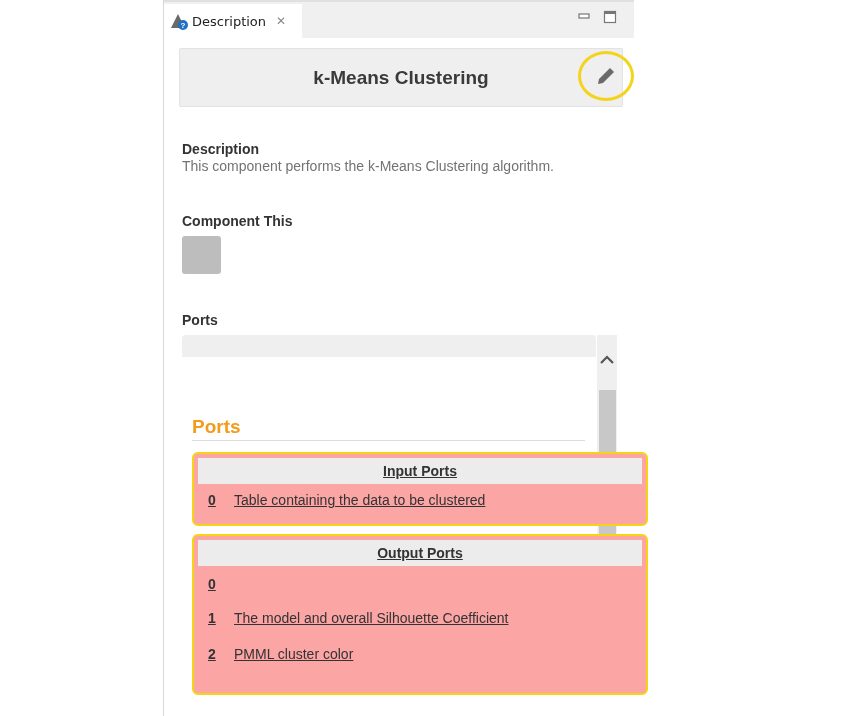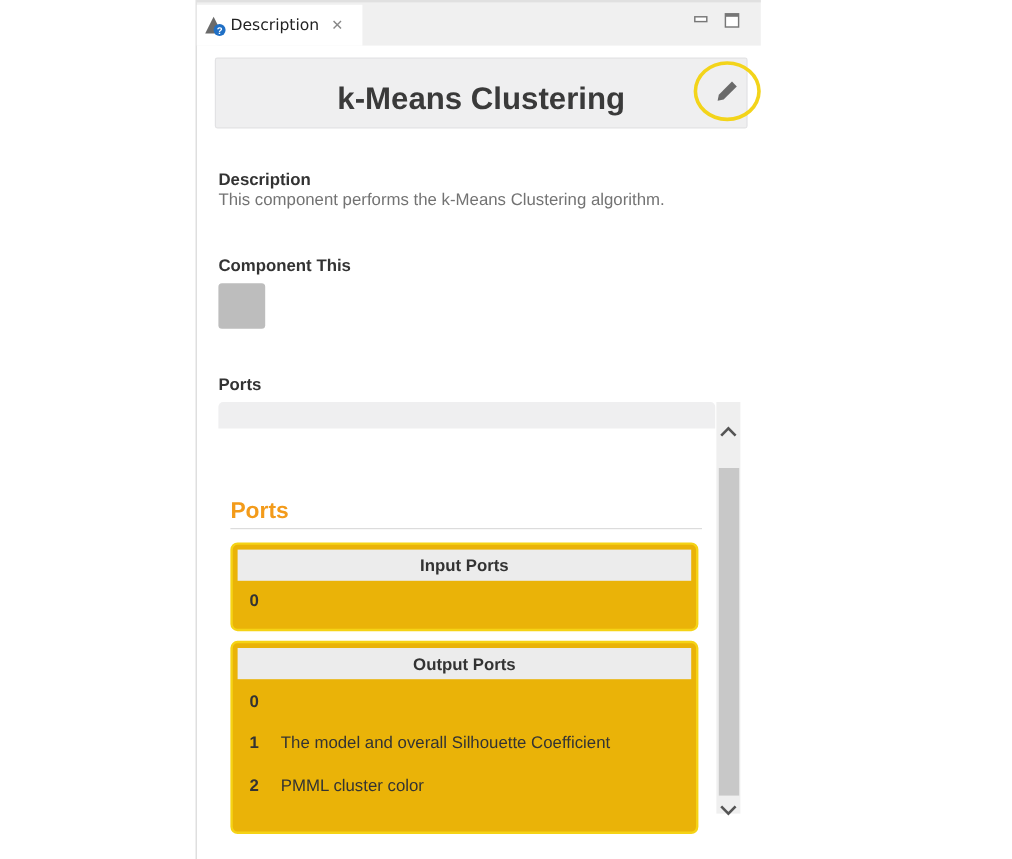--- a/index.html
+++ b/index.html
@@ -6,33 +6,33 @@
   body { width:843px; height:716px; background:#ffffff; position:relative; overflow:hidden;
          font-family:"Liberation Sans", sans-serif; color:#333; }
   .panel { position:absolute; left:163px; top:0; width:470px; height:716px; border-left:1px solid #d8d8d8; }
   .tabbar { position:absolute; left:0; top:0; width:470px; height:36px; background:#f0f0f0; border-top:2px solid #e0e0e0; }
   .tab { position:absolute; left:0; top:2px; width:138px; height:34px; background:#fff; display:flex; align-items:center; }
   .tab-icon { margin-left:6px; width:20px; height:18px; position:relative; }
   .tab-label { font-family:"DejaVu Sans", sans-serif; font-size:13px; color:#222; margin-left:2px; }
   .tab-close { margin-left:10px; font-size:12px; color:#888; cursor:pointer; }
   .win-btn { position:absolute; top:8px; width:14px; height:14px; cursor:pointer; }
   .header { position:absolute; left:15px; top:48px; width:442px; height:57px; background:#efeff0; border:1px solid #e2e2e4; border-radius:2px; }
-  .header-title { position:absolute; left:0; right:0; top:18px; text-align:center; font-weight:bold; font-size:26px; color:#3a3a3a; }
+  .header-title { position:absolute; left:0; right:0; top:18px; text-align:center; font-weight:bold; font-size:19px; color:#3a3a3a; }
   .edit-btn { position:absolute; left:398px; top:2px; width:56px; height:50px; border:3px solid #f3d41a; border-radius:50%; box-sizing:border-box; cursor:pointer; }
   .edit-btn svg { position:absolute; left:15px; top:12px; }
   .label { position:absolute; left:18px; font-weight:bold; font-size:14px; color:#333; }
   .text { position:absolute; left:18px; font-size:14px; color:#737373; }
   .comp-icon { position:absolute; left:18px; top:236px; width:39px; height:38px; background:#bdbdbd; border-radius:3px; }
   .ports-frame-top { position:absolute; left:18px; top:335px; width:414px; height:22px; background:#efeff0; border-radius:4px 4px 0 0; }
   .scrollbar { position:absolute; left:433px; top:335px; width:20px; height:343px; background:#efefef; }
   .scroll-up, .scroll-down { position:absolute; left:0; width:20px; height:24px; cursor:pointer; }
   .scroll-thumb { position:absolute; left:2px; top:55px; width:17px; height:273px; background:#c8c8c8; cursor:pointer; }
   .ports-h { position:absolute; left:28px; top:416px; font-size:19px; font-weight:bold; color:#f39b1a; }
   .ports-rule { position:absolute; left:28px; top:440px; width:393px; height:1px; background:#dcdcdc; }
-  .port-box { position:absolute; left:28px; width:390px; border:2px solid #f5d316; border-radius:6px; box-sizing:border-box; background:#eab308; }
+  .port-box { position:absolute; left:28px; width:456px; border:2px solid #f5d316; border-radius:6px; box-sizing:border-box; background:#fca5a5;text-decoration:underline; }
   .port-box-head { margin:4px 4px 0 4px; background:#ececec; text-align:center; font-weight:bold; font-size:14px; color:#333; height:26px; line-height:26px; }
   .port-row { display:flex; font-size:14px; color:#333; padding:0 10px; }
   .port-idx { width:26px; font-weight:bold; flex:none; padding-left:4px; }
   .port-desc { flex:1; line-height:16px; }
 </style>
 </head>
 <body>
 
 <div class="panel">
   <div class="tabbar">
@@ -92,20 +92,21 @@
     </div>
   </div>
 
   <div class="ports-h">Ports</div>
   <div class="ports-rule"></div>
 
   <div class="port-box" style="top:452px; height:74px;">
     <div class="port-box-head">Input Ports</div>
     <div class="port-row" style="margin-top:8px;">
       <span class="port-idx">0</span>
+      <span class="port-desc">Table containing the data to be clustered</span>
     </div>
   </div>
 
   <div class="port-box" style="top:534px; height:161px;">
     <div class="port-box-head">Output Ports</div>
     <div class="port-row" style="margin-top:10px;">
       <span class="port-idx">0</span>
     </div>
     <div class="port-row" style="margin-top:18px;">
       <span class="port-idx">1</span>

